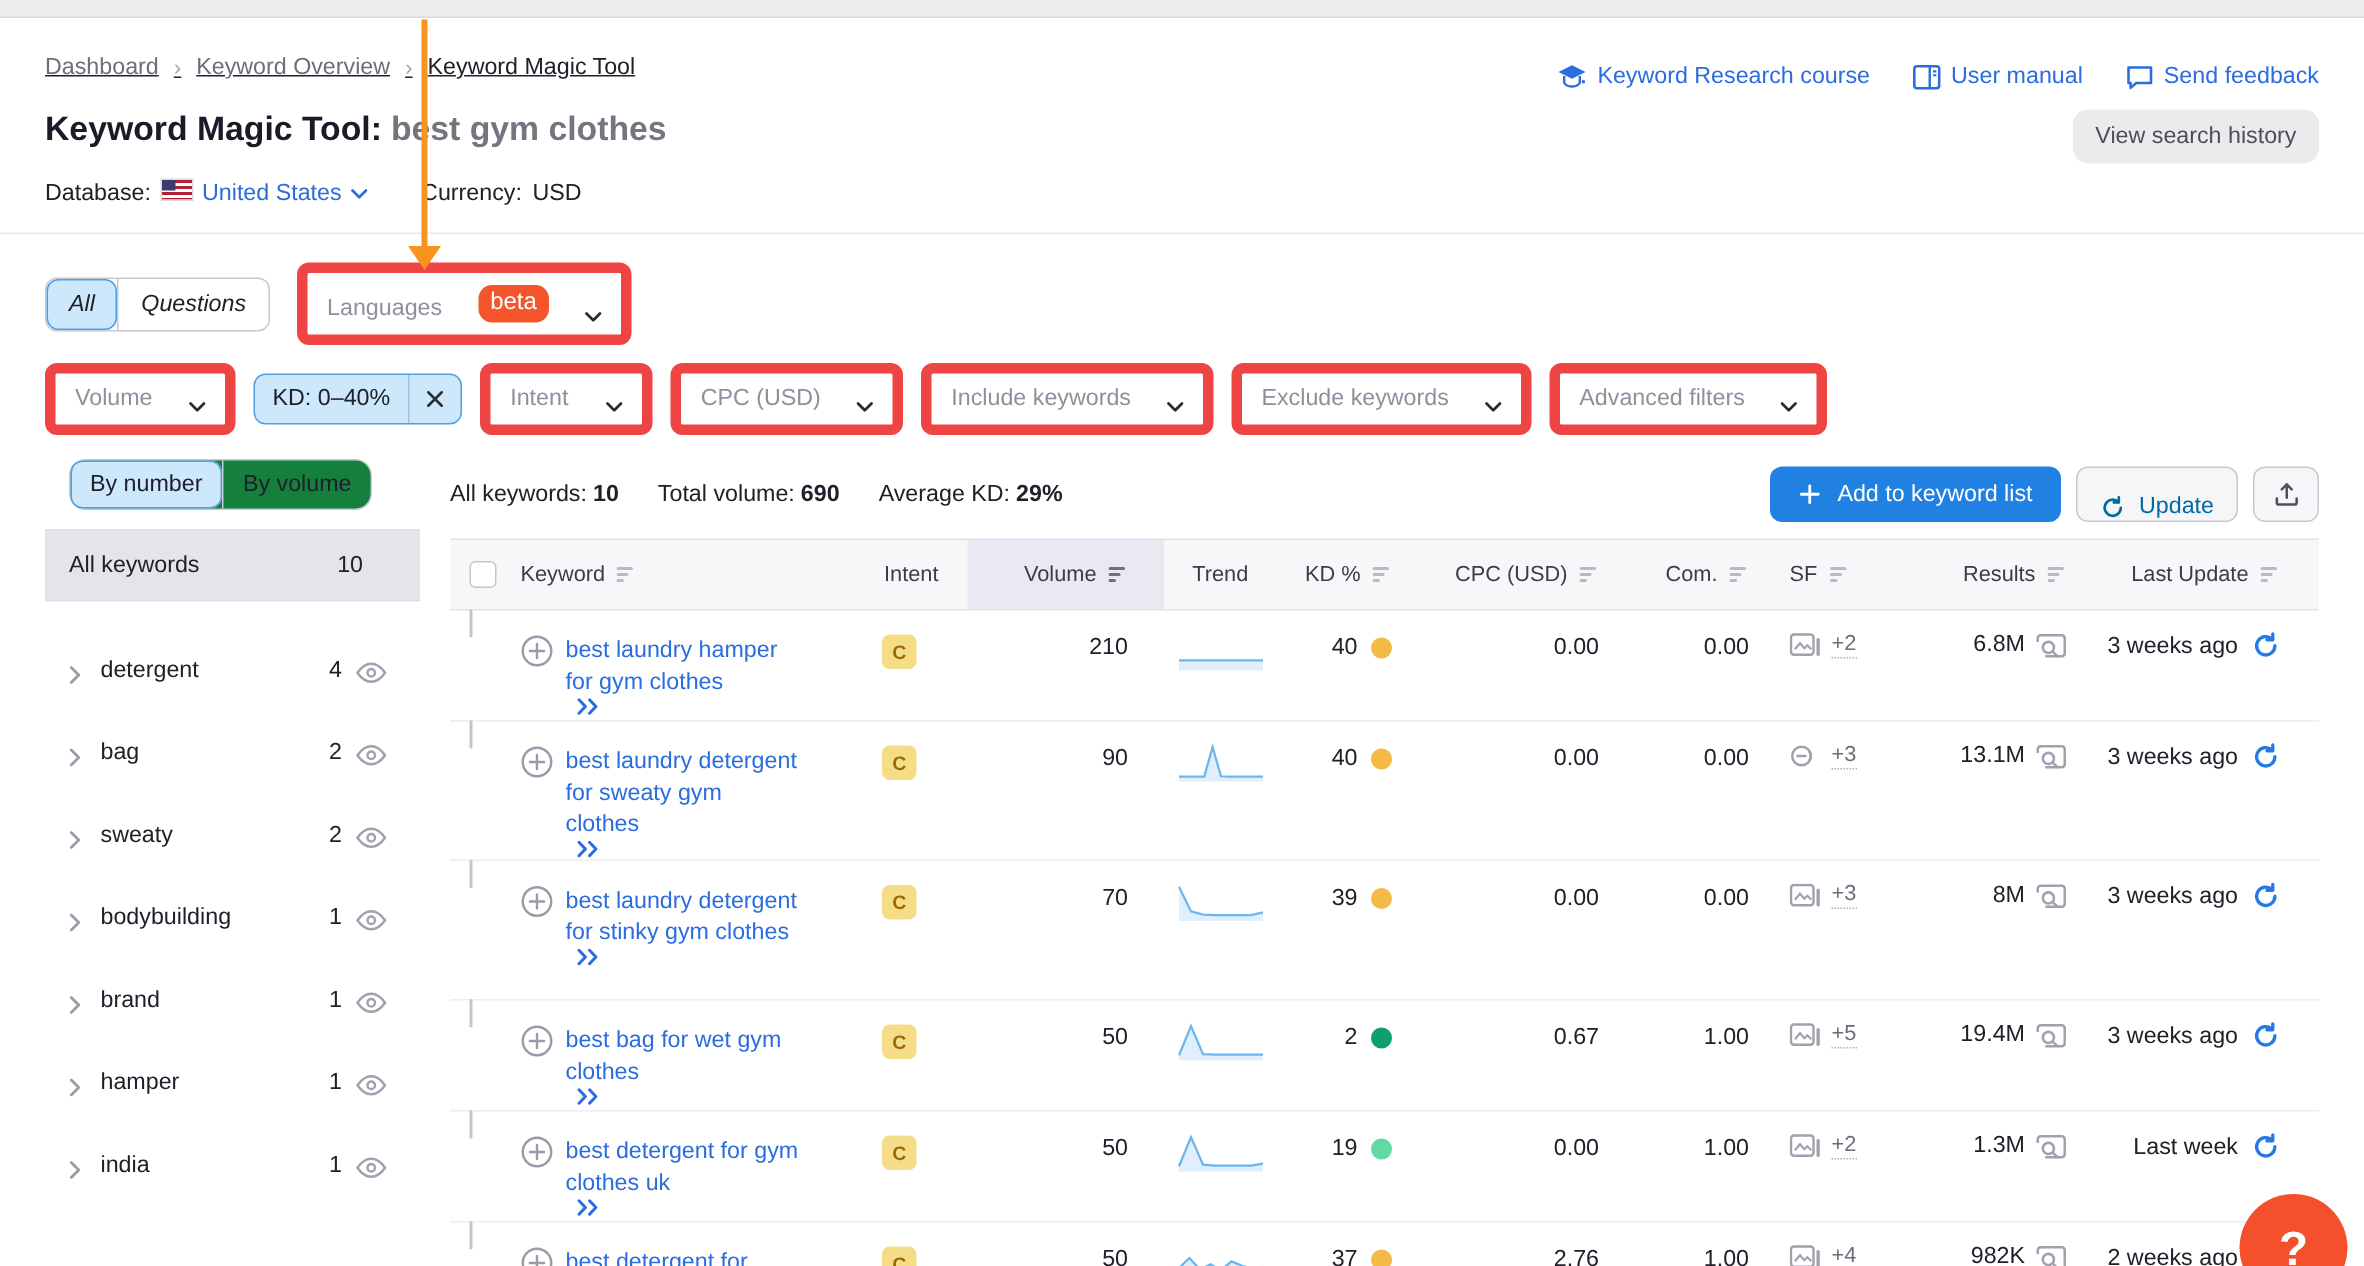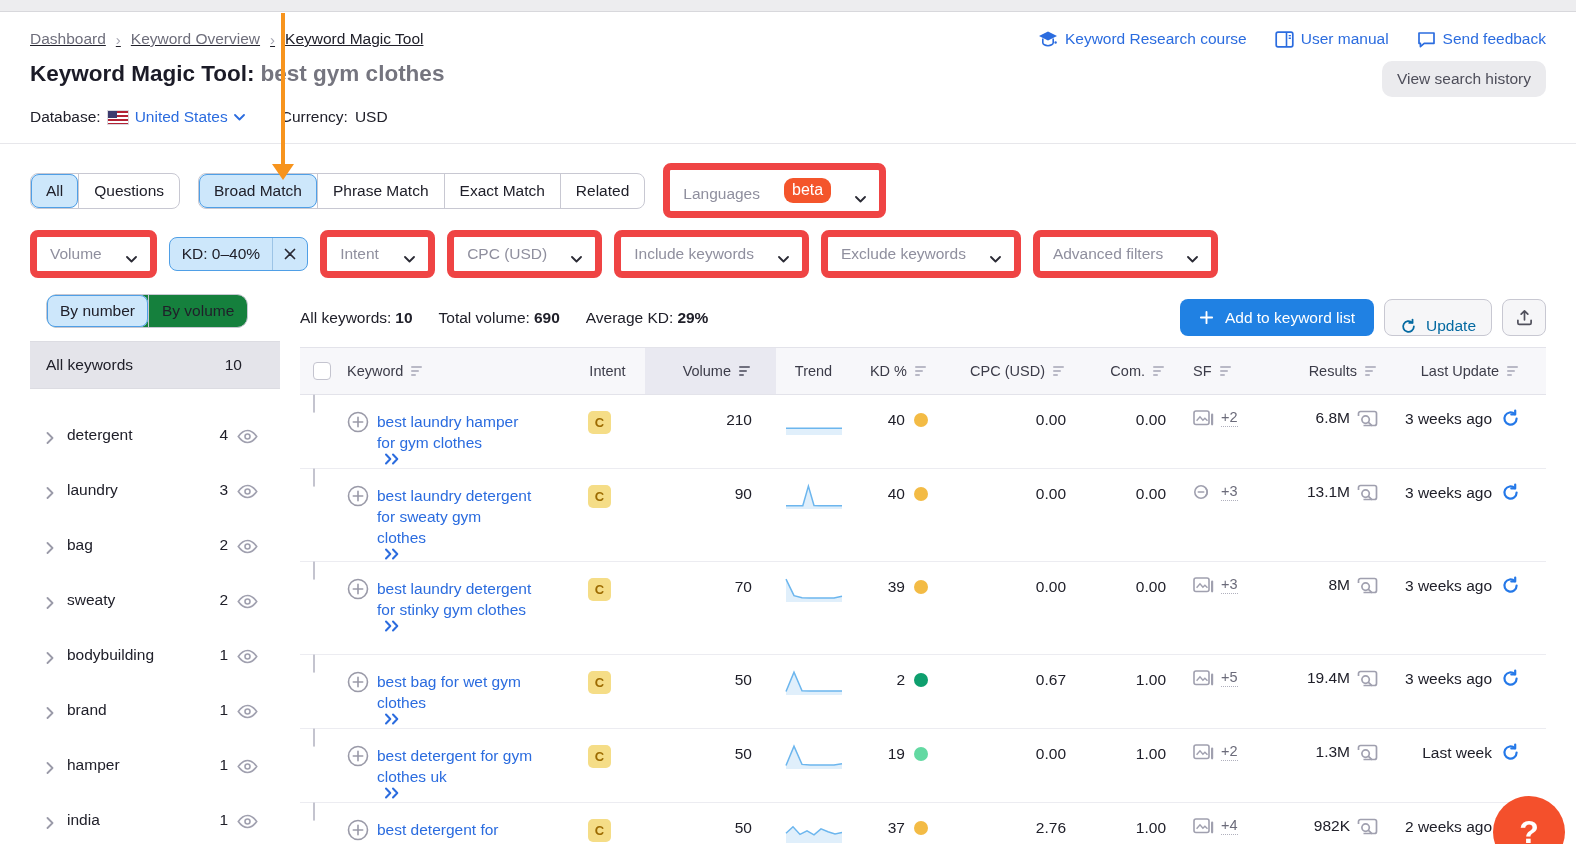--- a/index.html
+++ b/index.html
@@ -10,42 +10,42 @@
   }
   .top-strip { height:12px; background:#ededef; border-bottom:1px solid #d8d8dc; }
   .page { padding:0 30px; }
 
   
   .breadcrumb-row { display:flex; justify-content:space-between; align-items:center; margin-top:18px; }
   .breadcrumb { display:flex; align-items:center; gap:10px; font-size:15.5px;text-decoration:underline; }
   .crumb { color:#6e6e7b; }
   .crumb.current { color:#20202a; }
   .crumb-sep { color:#a6a6b2; font-size:15px; }
-  .header-links { display:flex; gap:28px; }
+  .header-links { display:flex; gap:28px;margin-top:12px; }
   .hlink { display:flex; align-items:center; gap:7px; color:#2b6cdf; font-size:15.5px; cursor:pointer; }
   .title-row { display:flex; justify-content:space-between; align-items:flex-start; margin-top:13px; }
   .page-title { font-size:22.5px; font-weight:bold; color:#1b1b27; }
   .page-title .query { color:#75757f; margin-left:6px; }
   .btn-history { background:#ebebee; border:none; border-radius:10px; padding:9px 15px; font-size:15.5px; color:#4e4e5a; font-family:inherit; cursor:pointer; }
   .db-row { margin-top:11px; display:flex; gap:36px; font-size:15.5px; align-items:center; }
-  .db-item { display:flex; align-items:center; gap:7px; }
+  .db-item { display:flex; gap:7px; }
   .db-link { color:#2b6cdf; display:flex; align-items:center; gap:6px; cursor:pointer; }
   .us-flag { width:20px; height:13px; display:inline-block; position:relative; flex:none;
     background:repeating-linear-gradient(#b22234 0 2px, #fff 2px 4px); outline:1px solid #d9d9de; }
   .us-flag::after { content:""; position:absolute; left:0; top:0; width:9px; height:7px; background:#3c3b6e; }
   .divider { border:none; border-top:1px solid #e7e7eb; margin:17px -30px 0; }
 
   
   .arrow-line { position:absolute; left:281px; top:13px; width:4px; height:152px; background:#f7941d; z-index:30; }
   .arrow-head { position:absolute; left:272px; top:164px; width:0; height:0; z-index:30;
     border-left:11px solid transparent; border-right:11px solid transparent; border-top:16px solid #f7941d; }
 
   
   .tabs-row { margin-top:19px; display:flex; gap:18px; align-items:center; }
-  .tab-group { display:flex; border:1px solid #c8c8d2; border-radius:8px; background:#fff; }
+  .tab-group { display:flex; border:1px solid #c8c8d2; border-radius:8px; background:#fff;font-style:italic; }
   .tab { padding:8px 15px; font-size:15.5px; color:#20202a; border-left:1px solid #c8c8d2; cursor:pointer; white-space:nowrap; }
   .tab:first-child { border-left:none; }
   .tab.selected { background:#cde7fb; outline:1.5px solid #4f9fe6; outline-offset:-1px; border-radius:8px; }
   .pill { display:inline-flex; align-items:flex-end; gap:24px; border:7px solid #ef4444; border-radius:8px;
     padding:8px 13px; font-size:15.5px; color:#8f8f9e; background:#fff; cursor:pointer; white-space:nowrap; }
   .pill .chev { color:#2a2a34; display:flex; }
   .beta-badge { background:#f4552b; color:#fff; font-size:16px; line-height:1; padding:4px 8px 5px; border-radius:9px; }
 
   
   .filters-row { margin-top:12px; display:flex; gap:12px; align-items:center; }
@@ -198,26 +198,20 @@
     </div>
   </div>
 
   <hr class="divider">
 
   <div class="tabs-row">
     <div class="tab-group" id="tab-group-1">
         <div class="tab selected">All</div>
         <div class="tab">Questions</div>
       </div>
-    <div class="tab-group" id="tab-group-2">
-        <div class="tab selected">Broad Match</div>
-        <div class="tab">Phrase Match</div>
-        <div class="tab">Exact Match</div>
-        <div class="tab">Related</div>
-      </div>
     <div class="pill">
       <span>Languages</span>
       <span class="beta-badge">beta</span>
       <span class="chev">
         <svg width="11" height="7" viewBox="0 0 11 7">
             <path d="M1 1l4.5 4.5L10 1" fill="none" stroke="currentColor" stroke-width="1.8" stroke-linecap="round" stroke-linejoin="round"></path>
           </svg>
       </span>
     </div>
   </div>
@@ -306,35 +300,20 @@
                 <circle cx="10.5" cy="7.5" r="2.5" fill="none" stroke="currentColor" stroke-width="1.6"></circle>
               </svg>
             </span>
           </div>
           <div class="side-item">
             <span class="chev-r" style="display: flex;">
               <svg width="8" height="12" viewBox="0 0 8 12">
                 <path d="M1.5 1l5 5-5 5" fill="none" stroke="currentColor" stroke-width="1.8" stroke-linecap="round" stroke-linejoin="round"></path>
               </svg>
             </span>
-            <span class="g-label">laundry</span>
-            <span class="g-count">3</span>
-            <span class="eye" style="display: flex;">
-              <svg width="21" height="15" viewBox="0 0 21 15">
-                <path d="M1.3 7.5C4.1 3.5 7.2 1.5 10.5 1.5s6.4 2 9.2 6c-2.8 4-5.9 6-9.2 6s-6.4-2-9.2-6z" fill="none" stroke="currentColor" stroke-width="1.6"></path>
-                <circle cx="10.5" cy="7.5" r="2.5" fill="none" stroke="currentColor" stroke-width="1.6"></circle>
-              </svg>
-            </span>
-          </div>
-          <div class="side-item">
-            <span class="chev-r" style="display: flex;">
-              <svg width="8" height="12" viewBox="0 0 8 12">
-                <path d="M1.5 1l5 5-5 5" fill="none" stroke="currentColor" stroke-width="1.8" stroke-linecap="round" stroke-linejoin="round"></path>
-              </svg>
-            </span>
             <span class="g-label">bag</span>
             <span class="g-count">2</span>
             <span class="eye" style="display: flex;">
               <svg width="21" height="15" viewBox="0 0 21 15">
                 <path d="M1.3 7.5C4.1 3.5 7.2 1.5 10.5 1.5s6.4 2 9.2 6c-2.8 4-5.9 6-9.2 6s-6.4-2-9.2-6z" fill="none" stroke="currentColor" stroke-width="1.6"></path>
                 <circle cx="10.5" cy="7.5" r="2.5" fill="none" stroke="currentColor" stroke-width="1.6"></circle>
               </svg>
             </span>
           </div>
           <div class="side-item">

